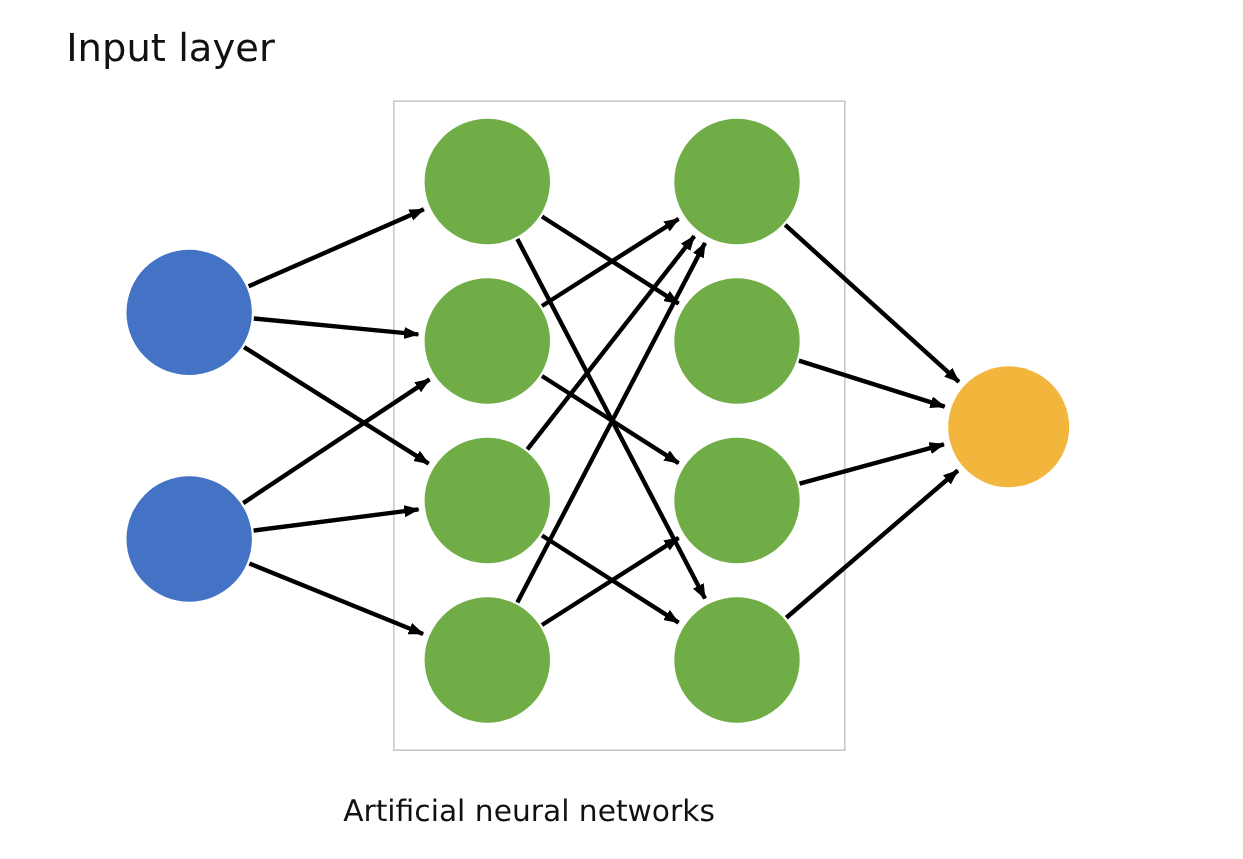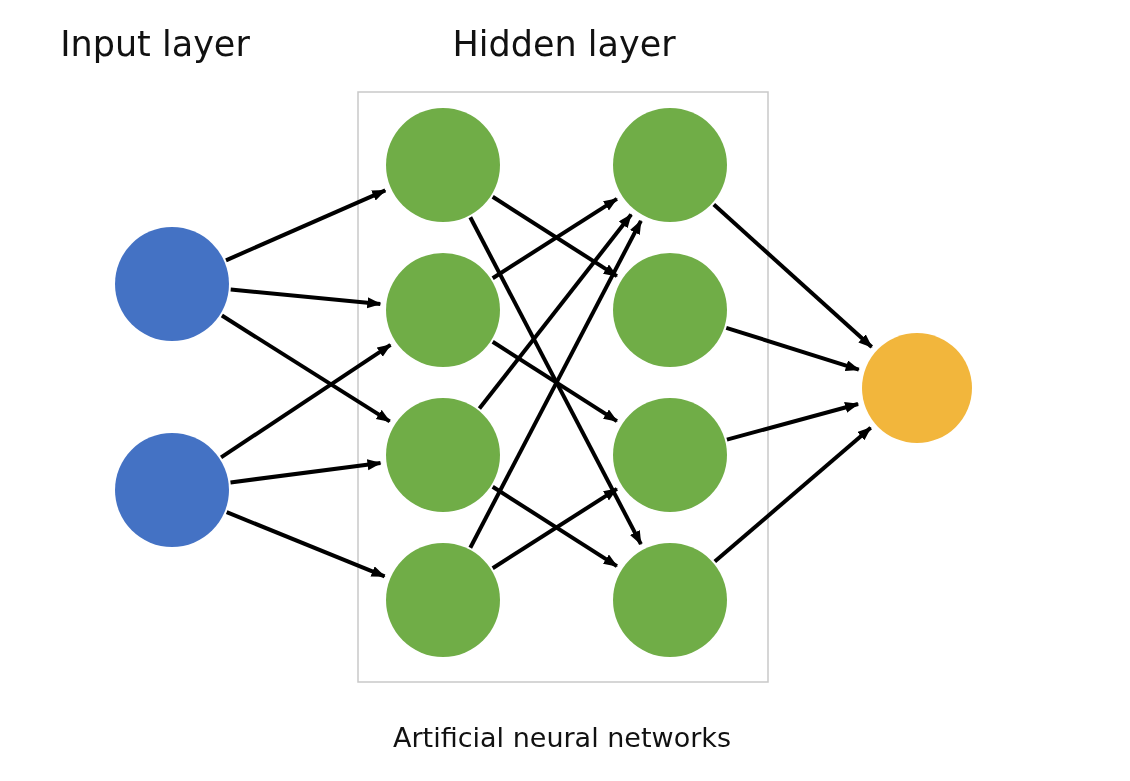--- a/index.html
+++ b/index.html
@@ -24,21 +24,21 @@
     white-space: nowrap;
   }
   .label-input  { left: 30px;  width: 250px; }
   .label-hidden { left: 364px; width: 400px; }
   .label-output { left: 796px; width: 300px; }
   .caption {
     position: absolute;
     top: 722px;
     left: 312px;
     width: 500px;
-    text-align: center;
+    text-align: left;
     font-size: 27px;
     color: #111111;
     white-space: nowrap;
   }
   svg.net {
     position: absolute;
     left: 0;
     top: 0;
     width: 1130px;
     height: 781px;
@@ -85,16 +85,15 @@
         <circle cx="443" cy="600" r="57" fill="#70ad47"></circle>
         <circle cx="670" cy="165" r="57" fill="#70ad47"></circle>
         <circle cx="670" cy="310" r="57" fill="#70ad47"></circle>
         <circle cx="670" cy="455" r="57" fill="#70ad47"></circle>
         <circle cx="670" cy="600" r="57" fill="#70ad47"></circle>
         <circle cx="917" cy="388" r="55" fill="#f2b63c"></circle>
       </g>
   </svg>
 
   <div class="layer-label label-input">Input layer</div>
-  <div class="layer-label label-hidden">Hidden layer</div>
   <div class="caption">Artificial neural networks</div>
 
 </div>
 
 </body></html>

